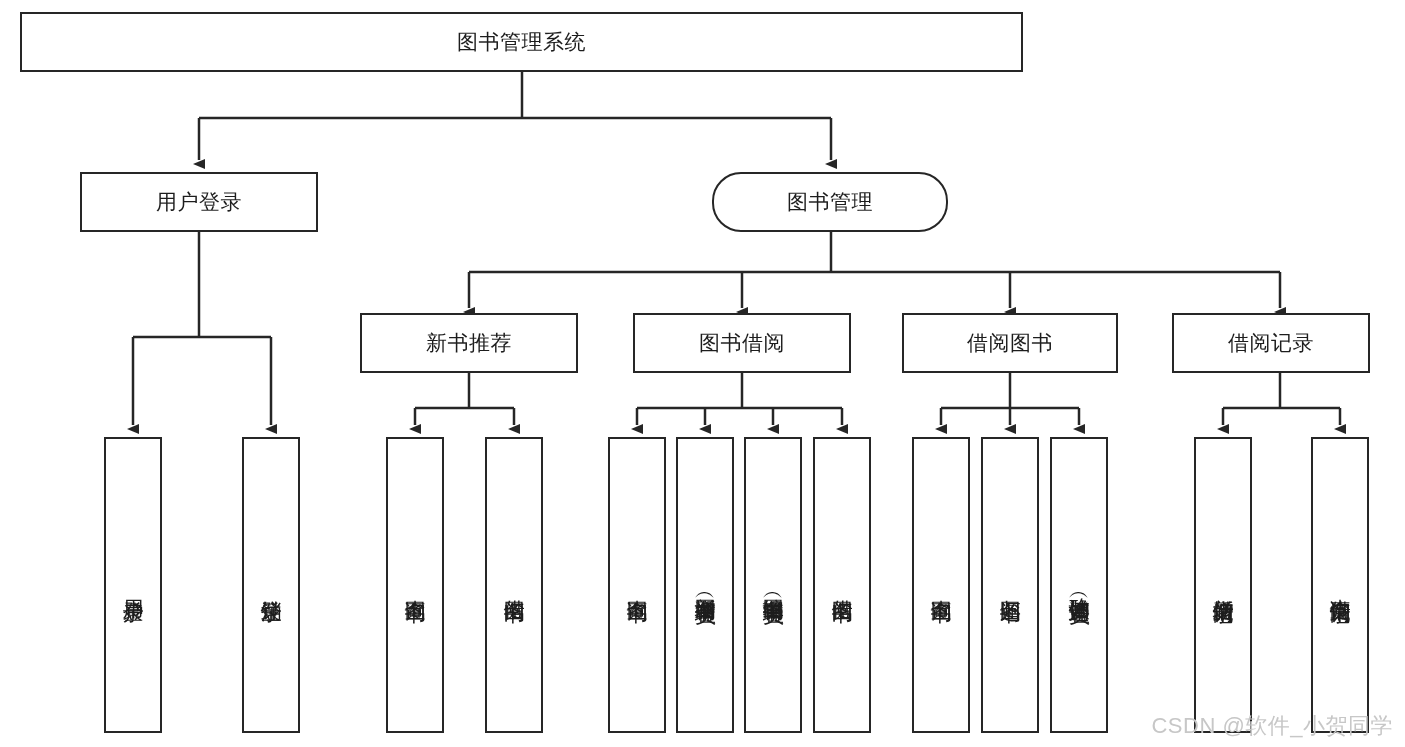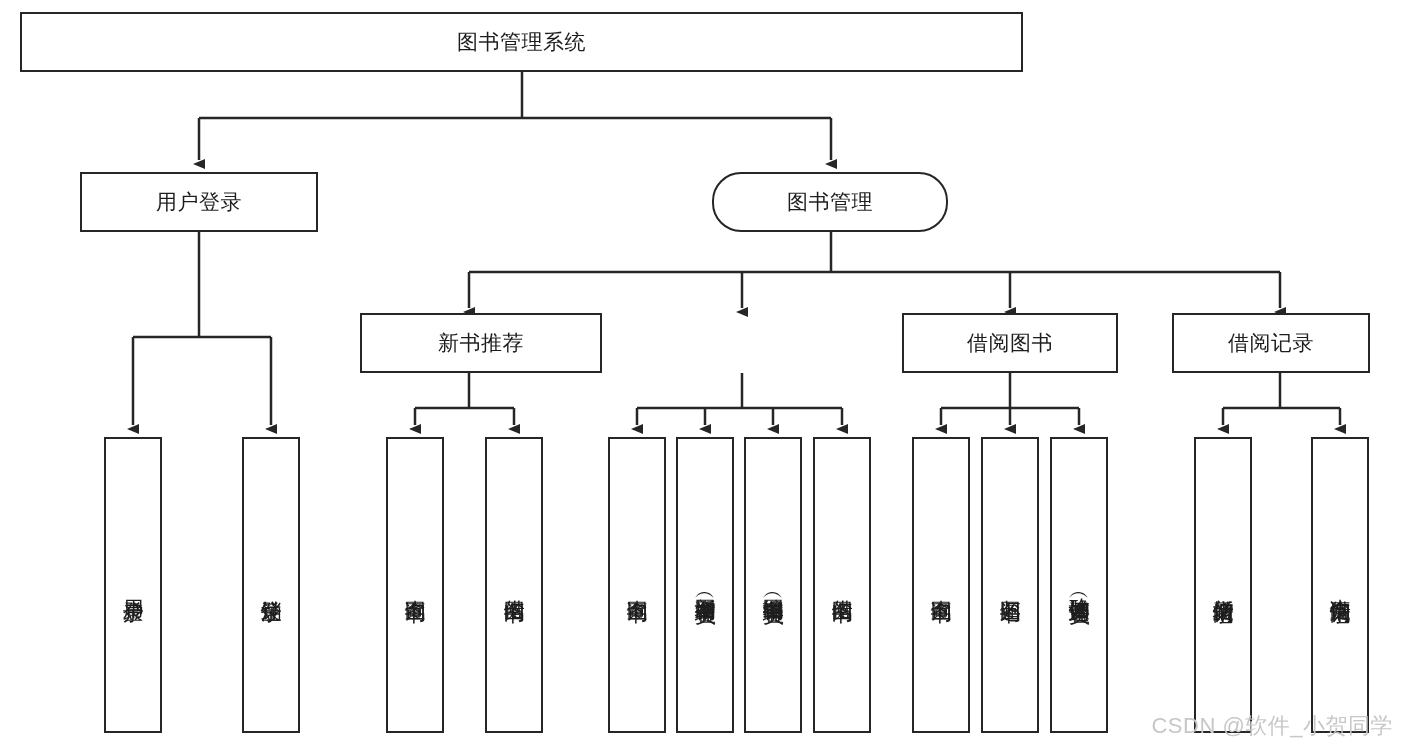--- a/index.html
+++ b/index.html
@@ -114,21 +114,22 @@
       <path d="M1223,408 L1223,425" marker-end="url(#arrow)"></path>
       <path d="M1340,408 L1340,425" marker-end="url(#arrow)"></path>
     </g>
   </svg>
 
   <div class="node h" style="left:20px; top:12px; width:1003px; height:60px;">图书管理系统</div>
 
   <div class="node h" style="left:80px; top:172px; width:238px; height:60px;">用户登录</div>
   <div class="node h" style="left:712px; top:172px; width:236px; height:60px;border-radius:29px;">图书管理</div>
 
-  <div class="node h" style="left:360px; top:313px; width:242px; height:60px;">新书推荐</div>
+  <div class="node h" style="left:360px; top:313px; width:218px; height:60px;">新书推荐</div>
+  <div class="node h" style="left:633px; top:313px; width:218px; height:60px;">图书借阅</div>
   <div class="node h" style="left:902px; top:313px; width:216px; height:60px;">借阅图书</div>
   <div class="node h" style="left:1172px; top:313px; width:198px; height:60px;">借阅记录</div>
 
   <div class="node v" style="left:104px; top:437px; width:58px; height:296px;">用户登录</div>
   <div class="node v" style="left:242px; top:437px; width:58px; height:296px;">注销登录</div>
 
   <div class="node v" style="left:386px; top:437px; width:58px; height:296px;">查询图书</div>
   <div class="node v" style="left:485px; top:437px; width:58px; height:296px;">借阅图书</div>
 
   <div class="node v" style="left:608px; top:437px; width:58px; height:296px;">查询图书</div>

